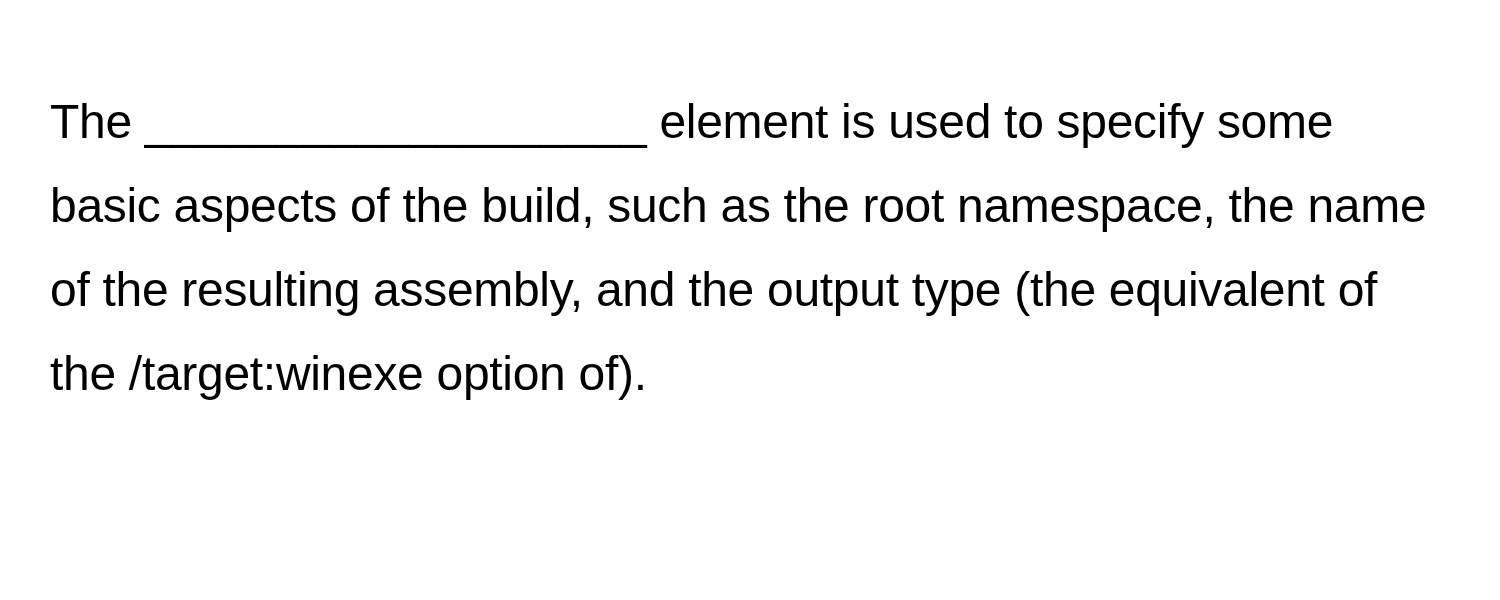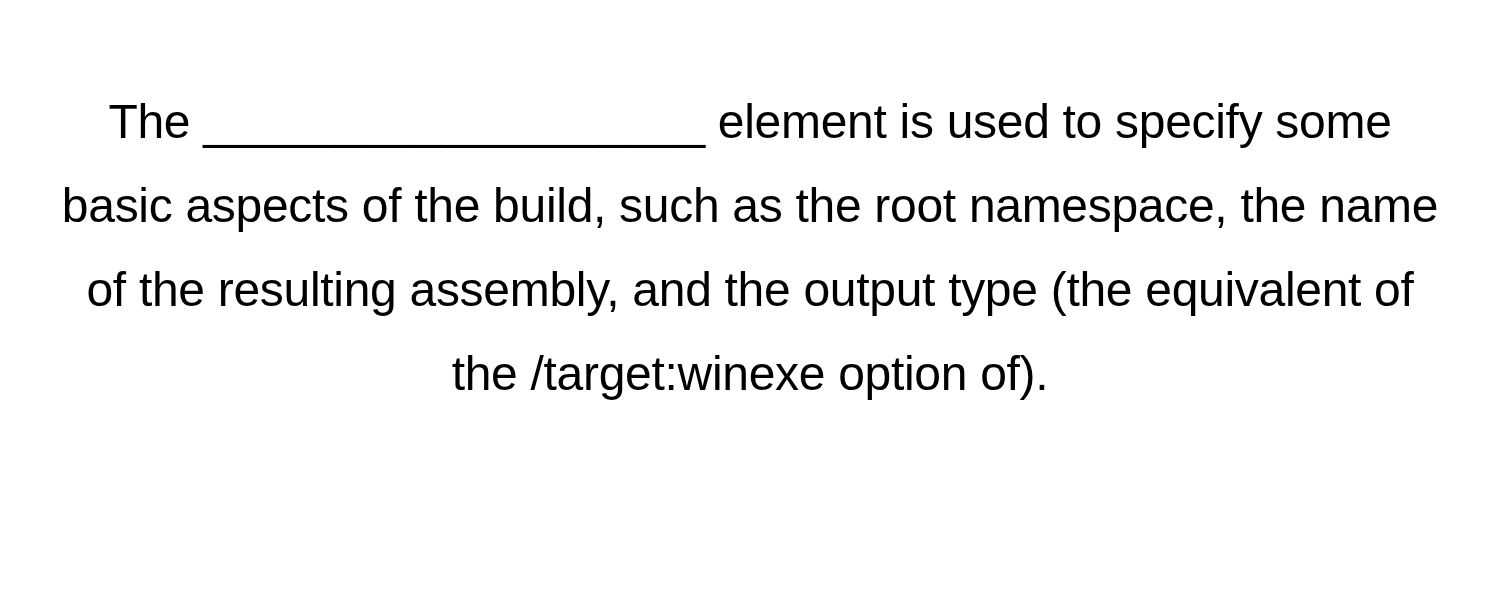--- a/index.html
+++ b/index.html
@@ -14,19 +14,18 @@
       font-family: -apple-system, BlinkMacSystemFont, "Segoe UI", Helvetica, Arial, sans-serif;
       padding: 80px 50px 50px 50px;
       overflow: hidden;
     }
     .question-text {
       font-size: 48px;
       line-height: 1.75;
       color: #000000;
       font-weight: 400;
       letter-spacing: -0.3px;
-      text-align: center;
     }
   </style>
 </head>
 <body>
 
 <div class="question-text">The ___________________ element is used to specify some basic aspects of the build, such as the root namespace, the name of the resulting assembly, and the output type (the equivalent of the /target:winexe option of).</div>
 
 </body></html>

